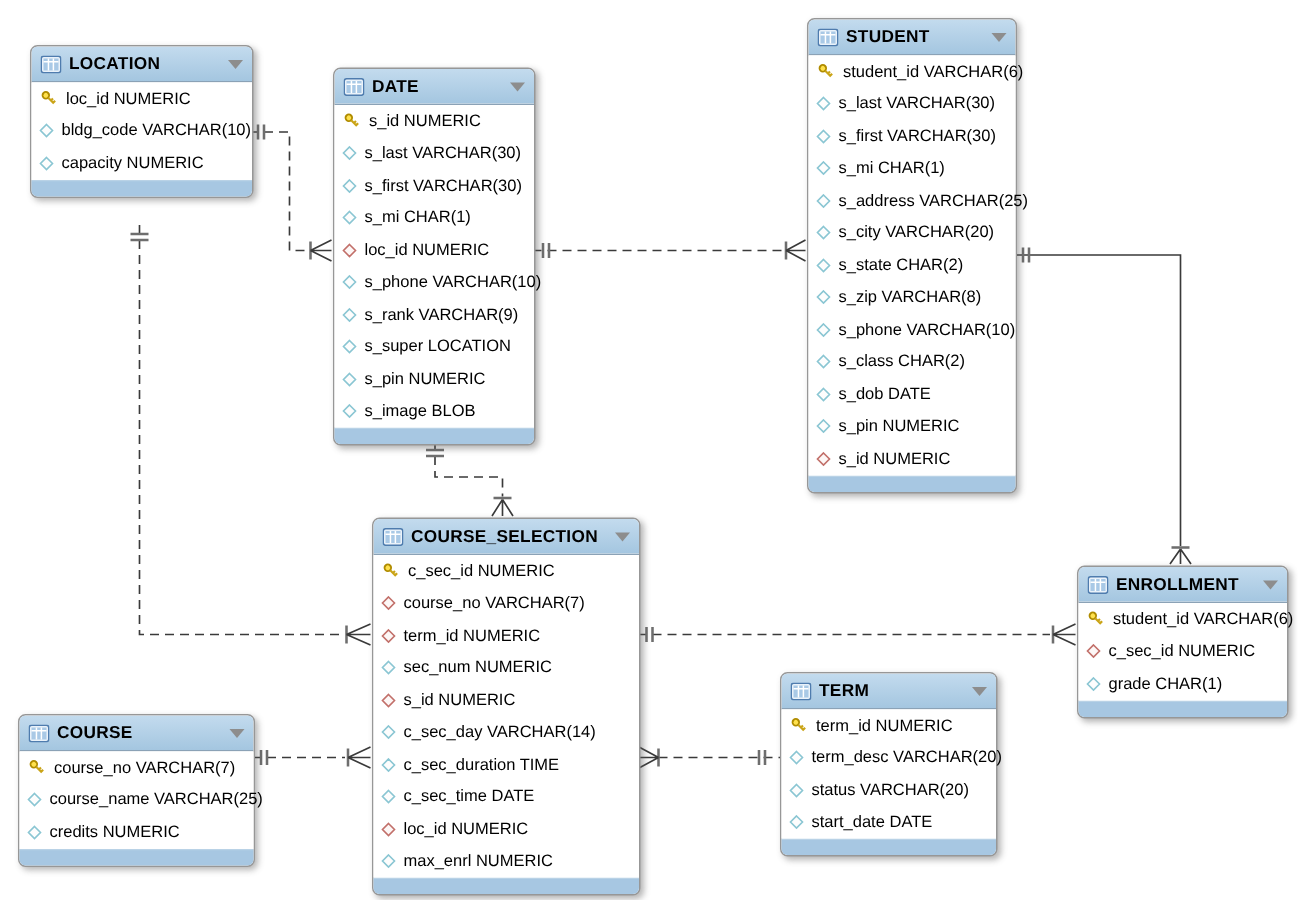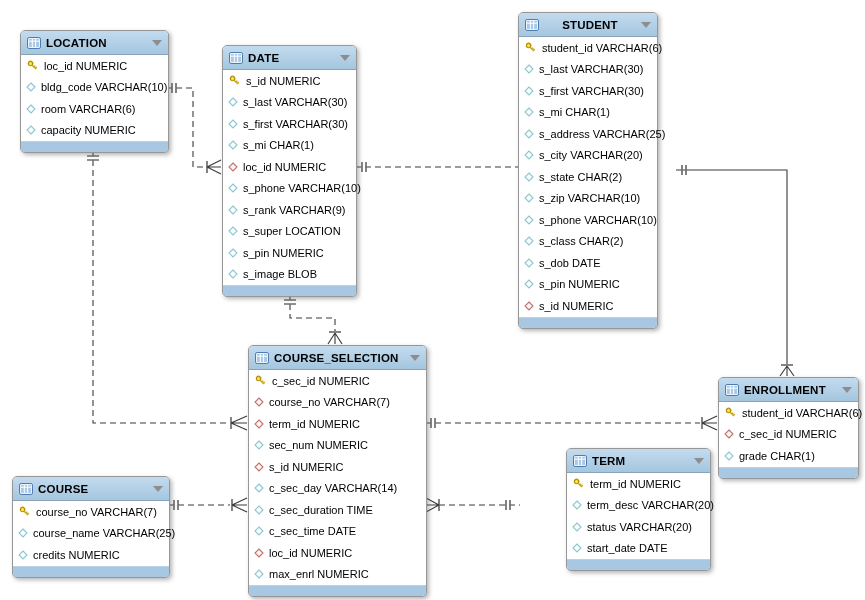--- a/index.html
+++ b/index.html
@@ -120,28 +120,20 @@
             </svg>
           </span>
           <span class="lbl">bldg_code VARCHAR(10)</span>
         </div>
         <div class="row">
           <span class="cicon">
             <svg width="10" height="10" viewBox="0 0 12 12">
               <path d="M6 1.2 L10.8 6 L6 10.8 L1.2 6 Z" fill="#fdfdfd" stroke="#8ac6d3" stroke-width="1.3"></path>
             </svg>
           </span>
-          <span class="lbl">room VARCHAR(6)</span>
-        </div>
-        <div class="row">
-          <span class="cicon">
-            <svg width="10" height="10" viewBox="0 0 12 12">
-              <path d="M6 1.2 L10.8 6 L6 10.8 L1.2 6 Z" fill="#fdfdfd" stroke="#8ac6d3" stroke-width="1.3"></path>
-            </svg>
-          </span>
           <span class="lbl">capacity NUMERIC</span>
         </div>
       </div>
       <div class="ftr"></div>
     </div>
     <div class="table" style="left: 222px; top: 45px; width: 133px;">
       <div class="hdr">
         <span class="ticon">
           <svg width="14" height="12" viewBox="0 0 14 12">
             <rect x="0.5" y="0.5" width="13" height="11" rx="1.6" fill="#eaf2fa" stroke="#4f7cae"></rect>
@@ -232,21 +224,21 @@
           <span class="cicon">
             <svg width="10" height="10" viewBox="0 0 12 12">
               <path d="M6 1.2 L10.8 6 L6 10.8 L1.2 6 Z" fill="#fdfdfd" stroke="#8ac6d3" stroke-width="1.3"></path>
             </svg>
           </span>
           <span class="lbl">s_image BLOB</span>
         </div>
       </div>
       <div class="ftr"></div>
     </div>
-    <div class="table" style="left: 518px; top: 12px; width: 138px; text-align: center;">
+    <div class="table" style="left: 538px; top: 12px; width: 138px;">
       <div class="hdr">
         <span class="ticon">
           <svg width="14" height="12" viewBox="0 0 14 12">
             <rect x="0.5" y="0.5" width="13" height="11" rx="1.6" fill="#eaf2fa" stroke="#4f7cae"></rect>
             <rect x="2" y="2" width="10" height="8" fill="#a9c9e6"></rect>
             <path d="M5.3 2 V10 M8.6 2 V10 M2 4.2 H12" stroke="#ffffff" stroke-width="1" fill="none"></path>
           </svg>
         </span>
         <span class="title">STUDENT</span>
         <span class="arrow"></span>
@@ -310,21 +302,21 @@
             </svg>
           </span>
           <span class="lbl">s_state CHAR(2)</span>
         </div>
         <div class="row">
           <span class="cicon">
             <svg width="10" height="10" viewBox="0 0 12 12">
               <path d="M6 1.2 L10.8 6 L6 10.8 L1.2 6 Z" fill="#fdfdfd" stroke="#8ac6d3" stroke-width="1.3"></path>
             </svg>
           </span>
-          <span class="lbl">s_zip VARCHAR(10)</span>
+          <span class="lbl">s_zip VARCHAR(8)</span>
         </div>
         <div class="row">
           <span class="cicon">
             <svg width="10" height="10" viewBox="0 0 12 12">
               <path d="M6 1.2 L10.8 6 L6 10.8 L1.2 6 Z" fill="#fdfdfd" stroke="#8ac6d3" stroke-width="1.3"></path>
             </svg>
           </span>
           <span class="lbl">s_phone VARCHAR(10)</span>
         </div>
         <div class="row">
@@ -540,21 +532,21 @@
           <span class="cicon">
             <svg width="10" height="10" viewBox="0 0 12 12">
               <path d="M6 1.2 L10.8 6 L6 10.8 L1.2 6 Z" fill="#fdfdfd" stroke="#8ac6d3" stroke-width="1.3"></path>
             </svg>
           </span>
           <span class="lbl">credits NUMERIC</span>
         </div>
       </div>
       <div class="ftr"></div>
     </div>
-    <div class="table" style="left: 520px; top: 448px; width: 143px; margin-left: 46px;">
+    <div class="table" style="left: 520px; top: 448px; width: 143px;">
       <div class="hdr">
         <span class="ticon">
           <svg width="14" height="12" viewBox="0 0 14 12">
             <rect x="0.5" y="0.5" width="13" height="11" rx="1.6" fill="#eaf2fa" stroke="#4f7cae"></rect>
             <rect x="2" y="2" width="10" height="8" fill="#a9c9e6"></rect>
             <path d="M5.3 2 V10 M8.6 2 V10 M2 4.2 H12" stroke="#ffffff" stroke-width="1" fill="none"></path>
           </svg>
         </span>
         <span class="title">TERM</span>
         <span class="arrow"></span>

